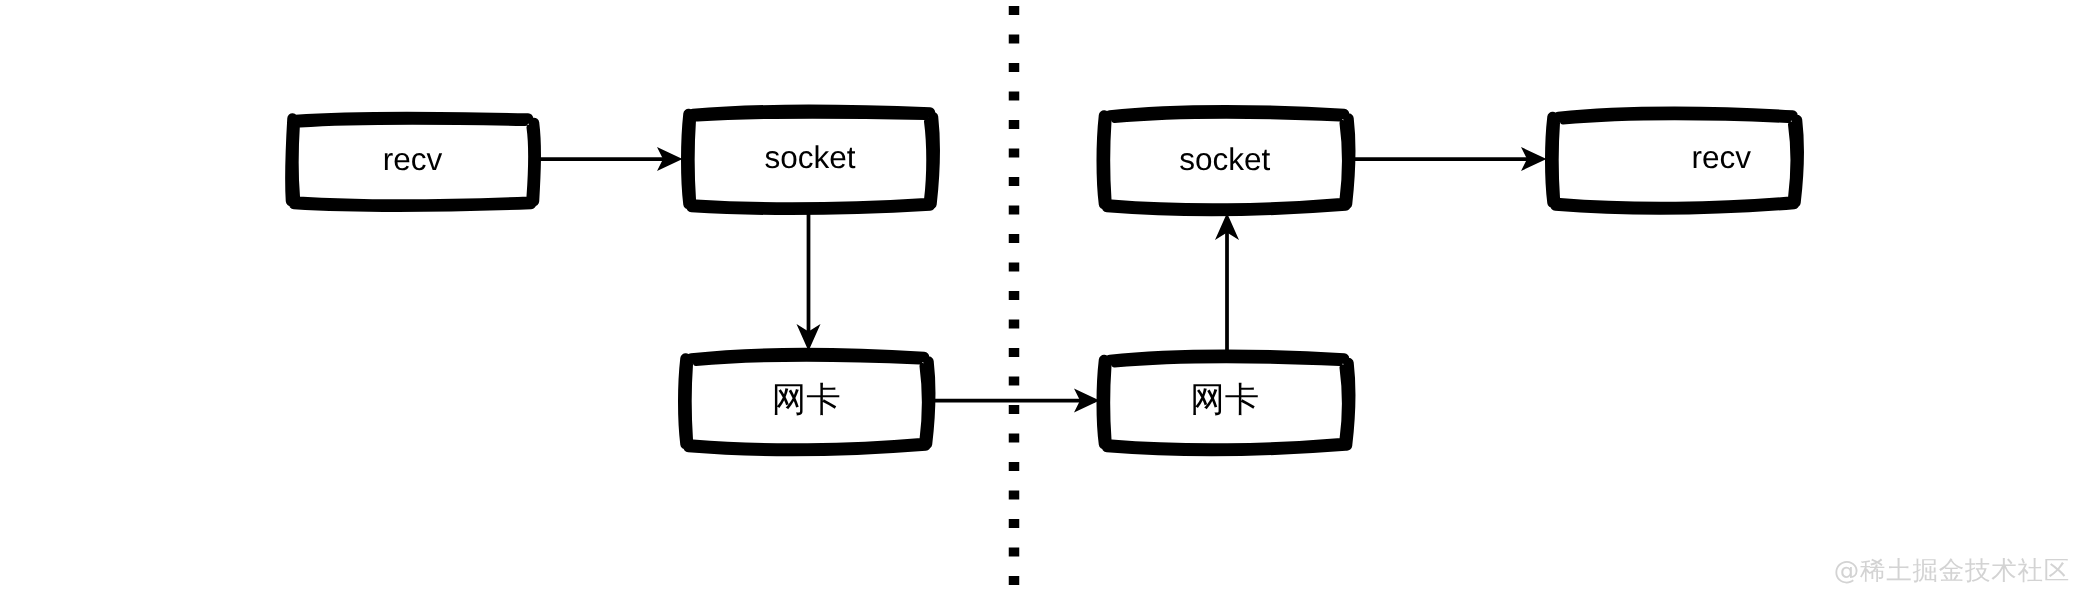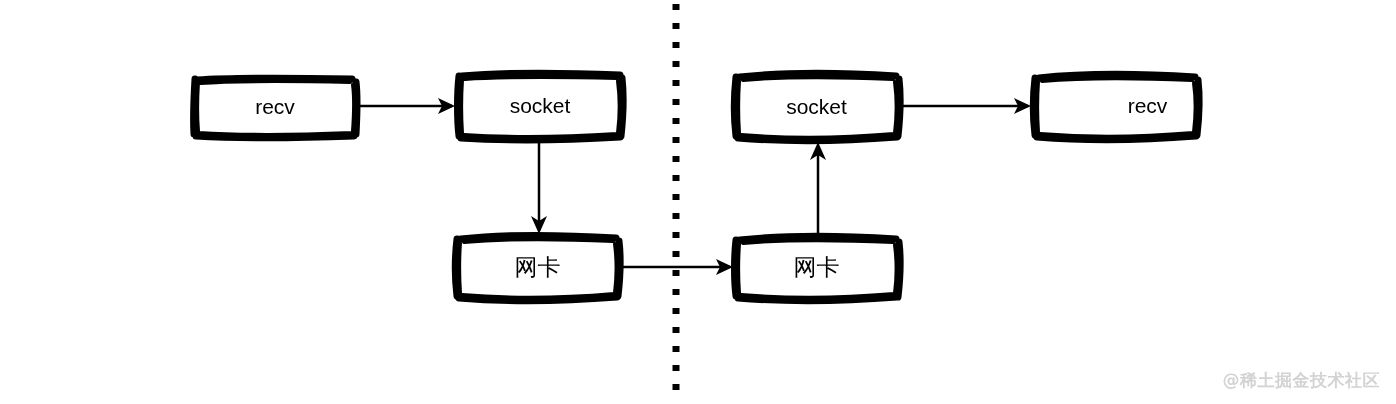--- a/index.html
+++ b/index.html
@@ -41,21 +41,20 @@
   }
   #watermark {
     position: absolute;
     right: 16px;
     bottom: 12px;
     font-family: "DejaVu Sans", "Liberation Sans", sans-serif;
     font-size: 17px;
     color: #d3d3d3;
     letter-spacing: 0.5px;
     user-select: none;
-    font-weight: bold;
   }
 </style>
 </head>
 <body>
 
 <div id="canvas">
 
   <svg id="diagram-svg" viewBox="0 0 1396 404" xmlns="http://www.w3.org/2000/svg">
 
     <g>

